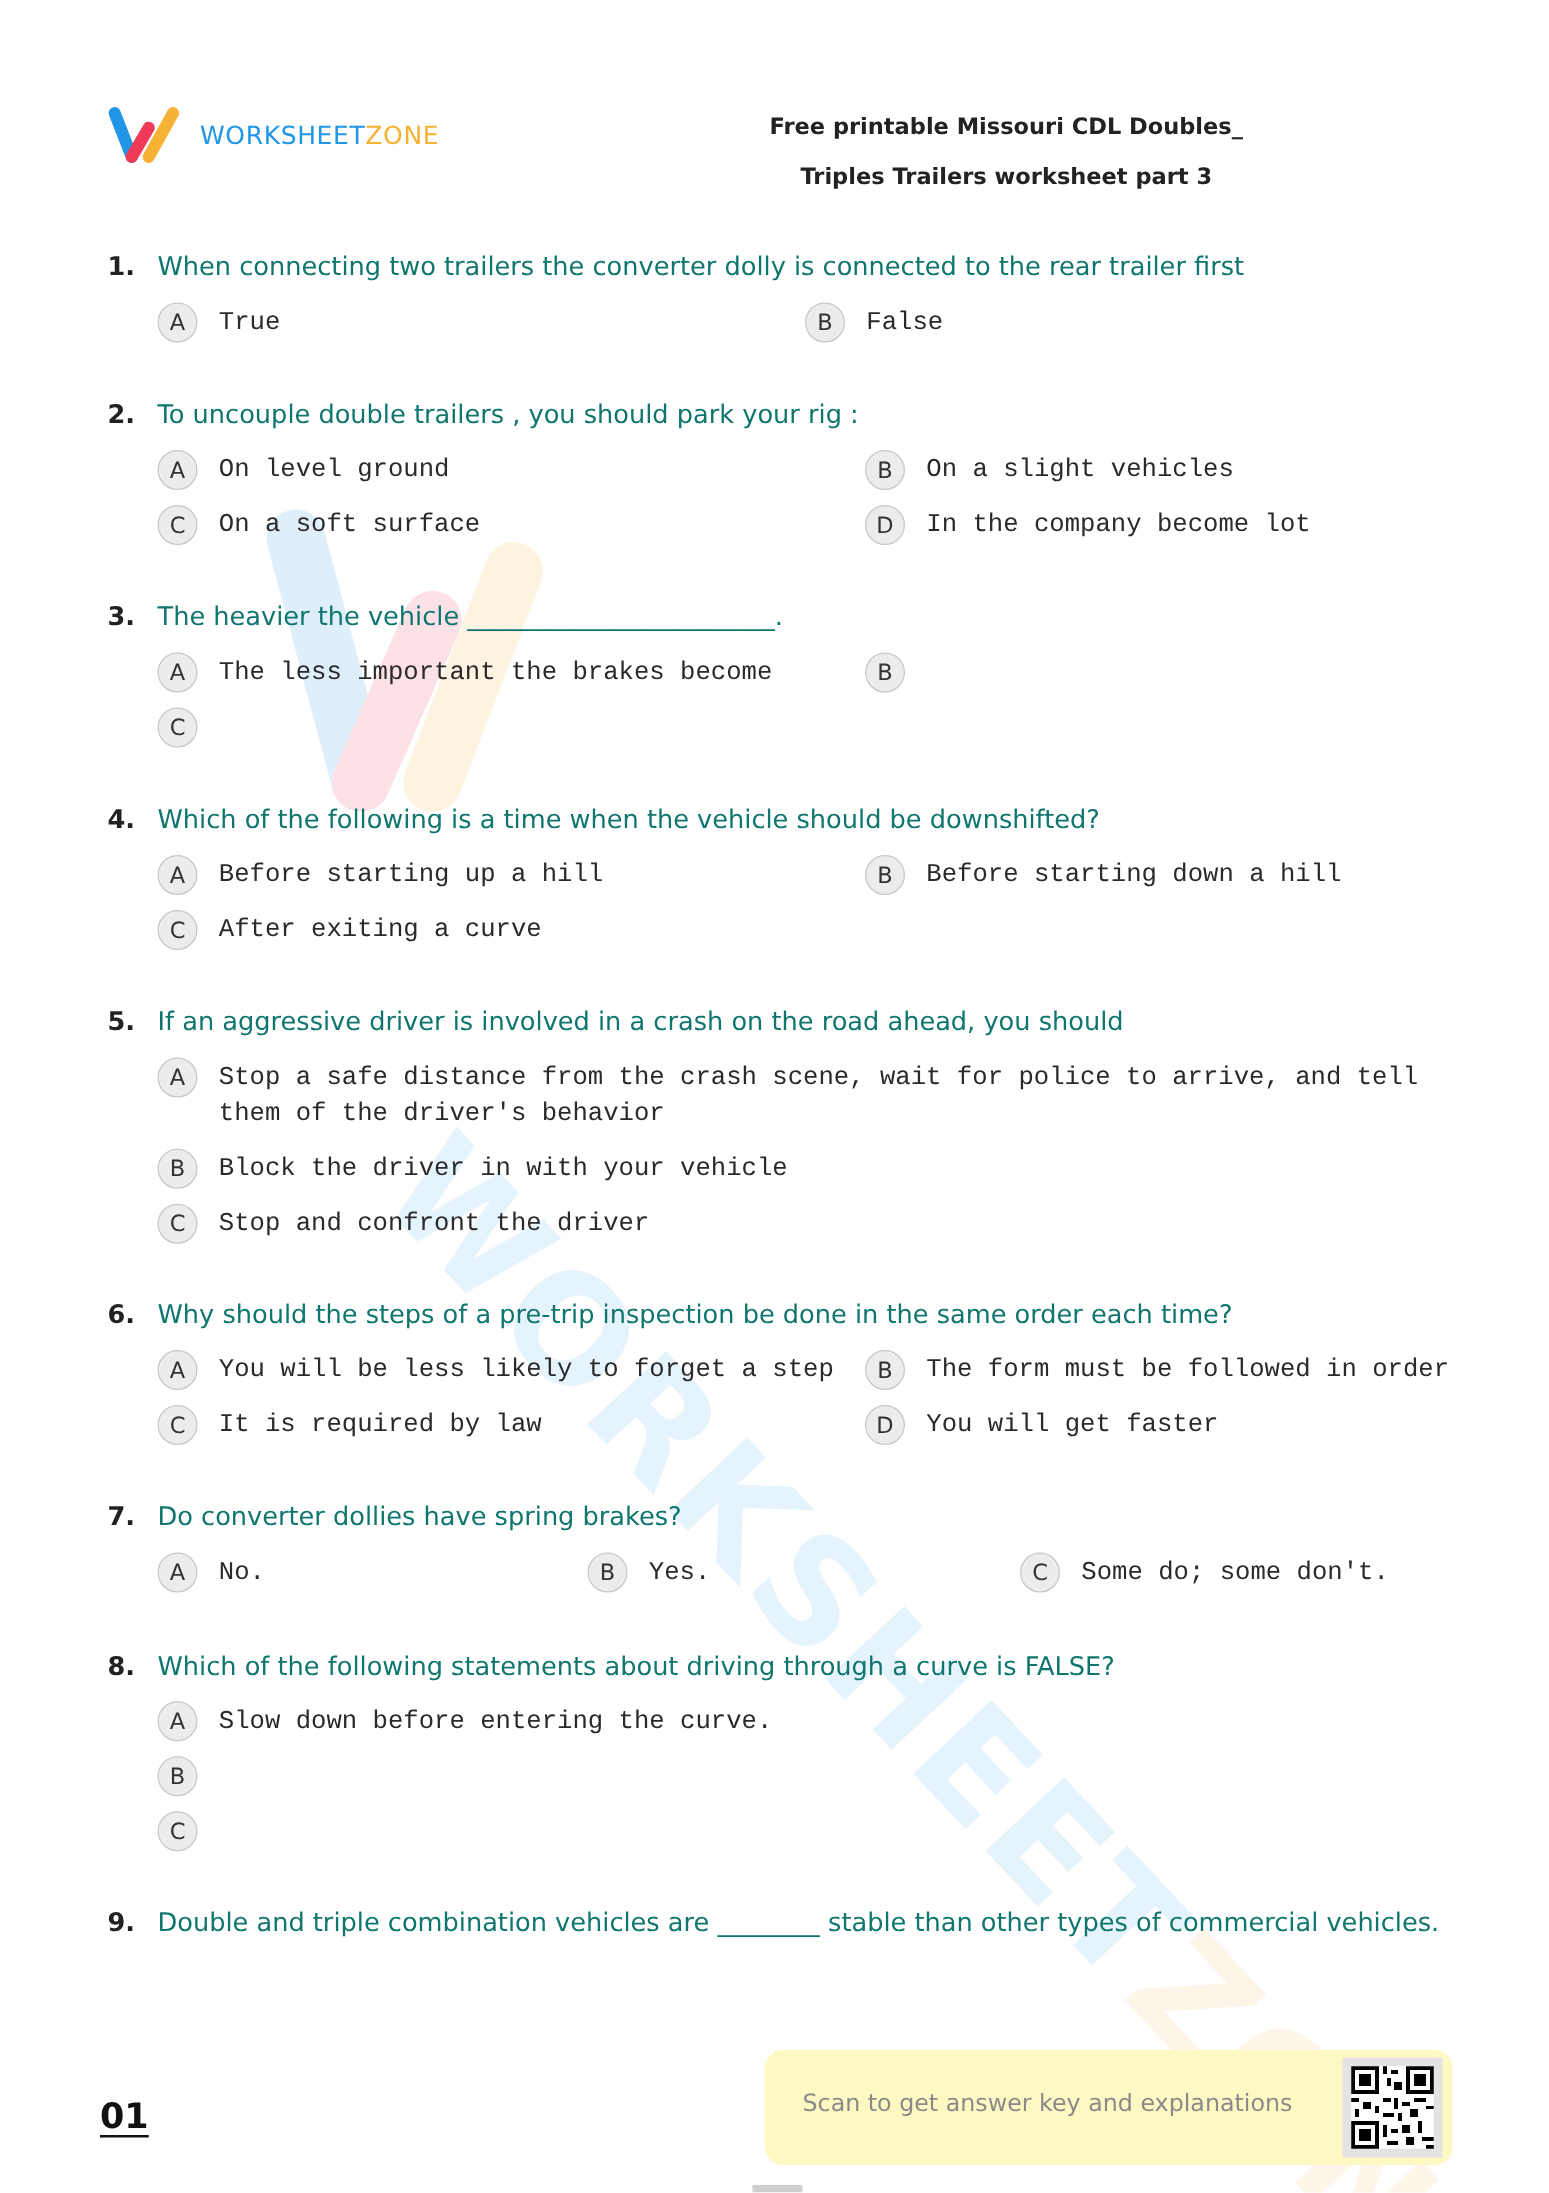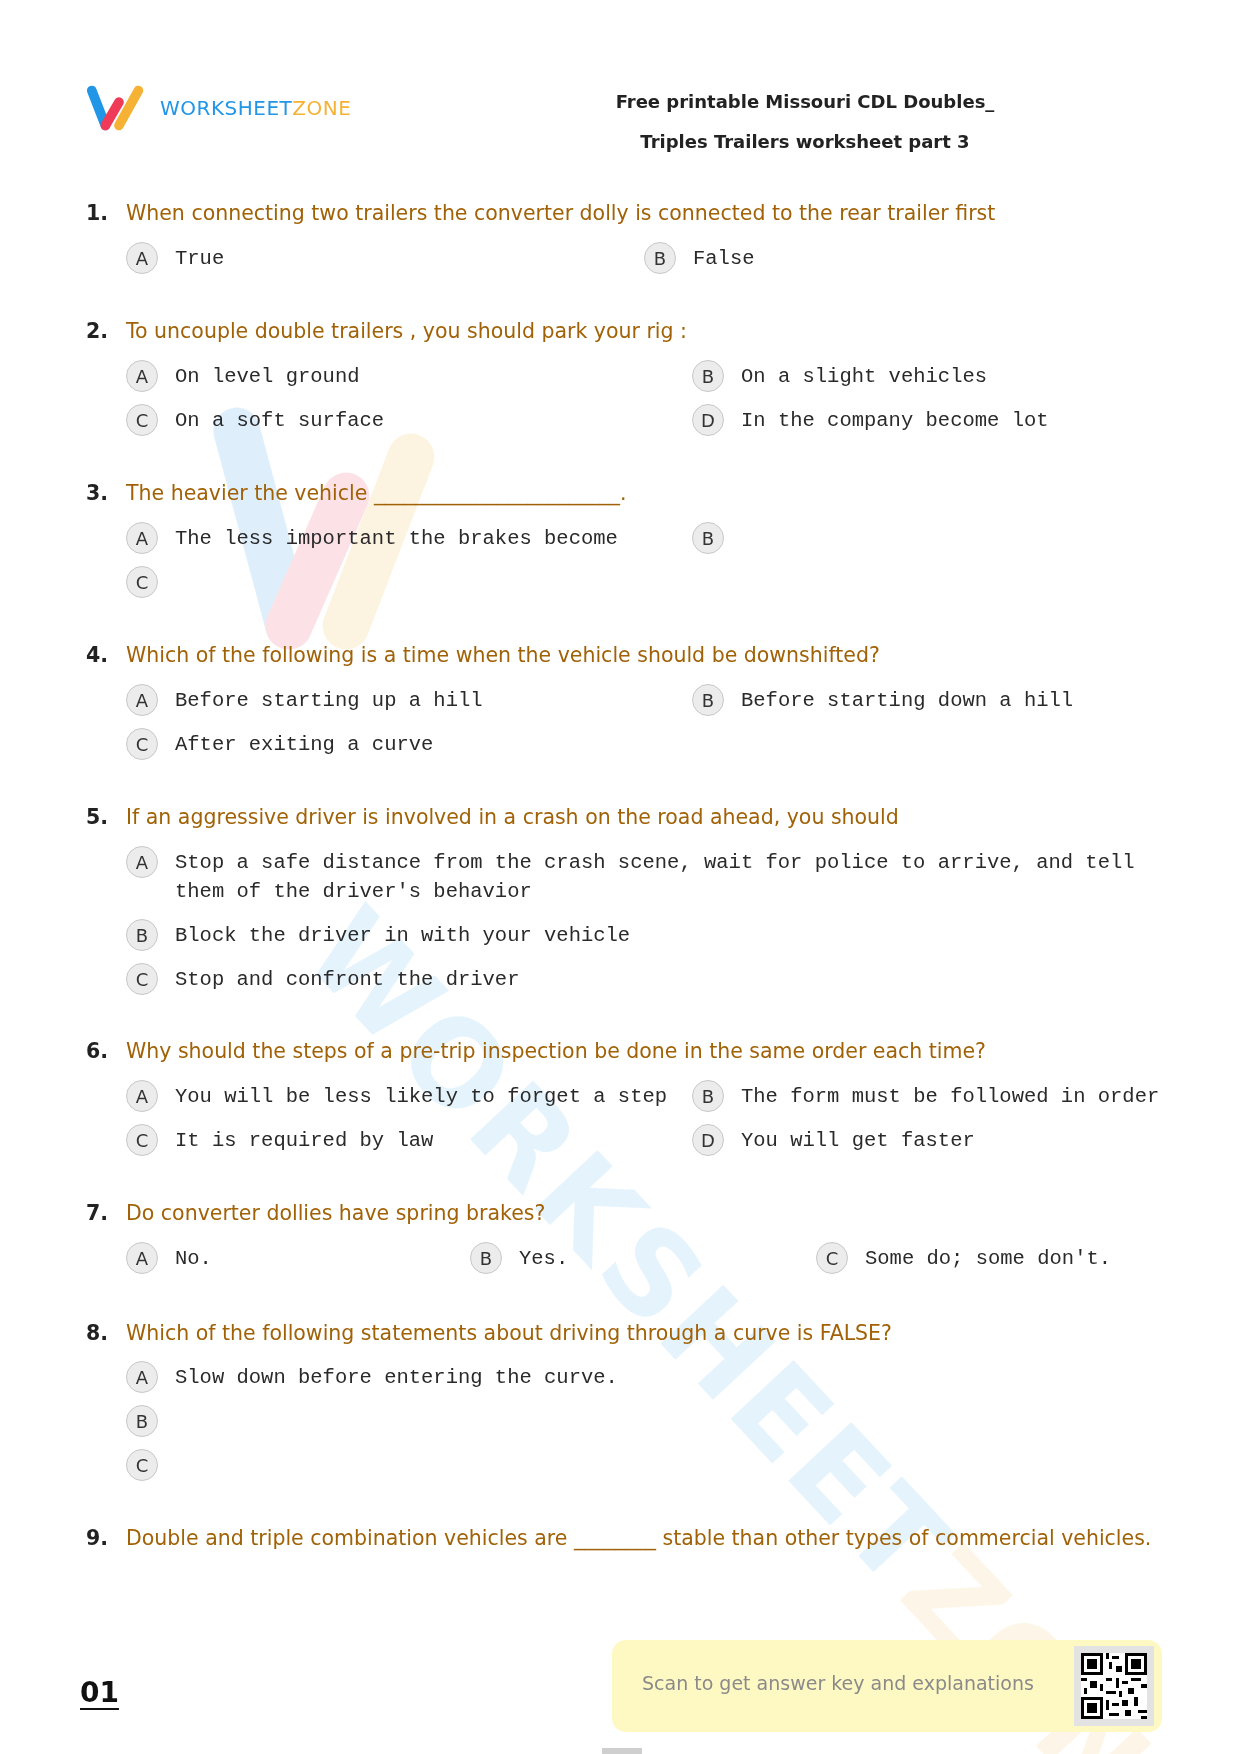--- a/index.html
+++ b/index.html
@@ -14,21 +14,21 @@
 
   .logo { left:84px; top:82px; display:flex; align-items:center; }
   .logo svg { width:68px; height:52px; }
   .logo-text { font-size:20px; font-weight:500; letter-spacing:0.5px; margin-left:8px; }
   .logo-text .b { color:#2196e6; } .logo-text .o { color:#f5b235; }
 
   .title { left:545px; top:82px; width:520px; text-align:center; font-weight:bold; font-size:18px; line-height:40px; color:#222; }
 
   .q { position:absolute; left:86px; width:1100px; font-size:20.5px; line-height:29px; }
   .q .num { position:absolute; left:0; top:0; font-weight:bold; color:#222; }
-  .q .text { position:absolute; left:40px; top:0; width:1050px; color:#a16207; }
+  .q .text { position:absolute; left:40px; top:0; width:1050px; color:#0f766e; }
 
   .opt { position:absolute; display:flex; align-items:flex-start; font-size:20.5px; line-height:29px; color:#2a2a2a; }
   .badge { width:32px; height:32px; border-radius:50%; background:#ececec; border:1.5px solid #c8c8c8;
            box-sizing:border-box; display:flex; align-items:center; justify-content:center;
            font-size:18px; color:#333; margin-right:17px; margin-top:-2px; flex-shrink:0; }
   .opt .lbl { max-width:960px;font-family:Liberation Mono, monospace; }
 
   .page-num { left:80px; top:1676px; font-size:28px; font-weight:bold; text-decoration:underline; text-underline-offset:6px; color:#111; }
   .scan-box { left:612px; top:1640px; width:550px; height:92px; background:#fef9c3; border-radius:14px; }
   .scan-text { position:absolute; left:30px; top:32px; font-size:19px; color:#8a8a8a; }

